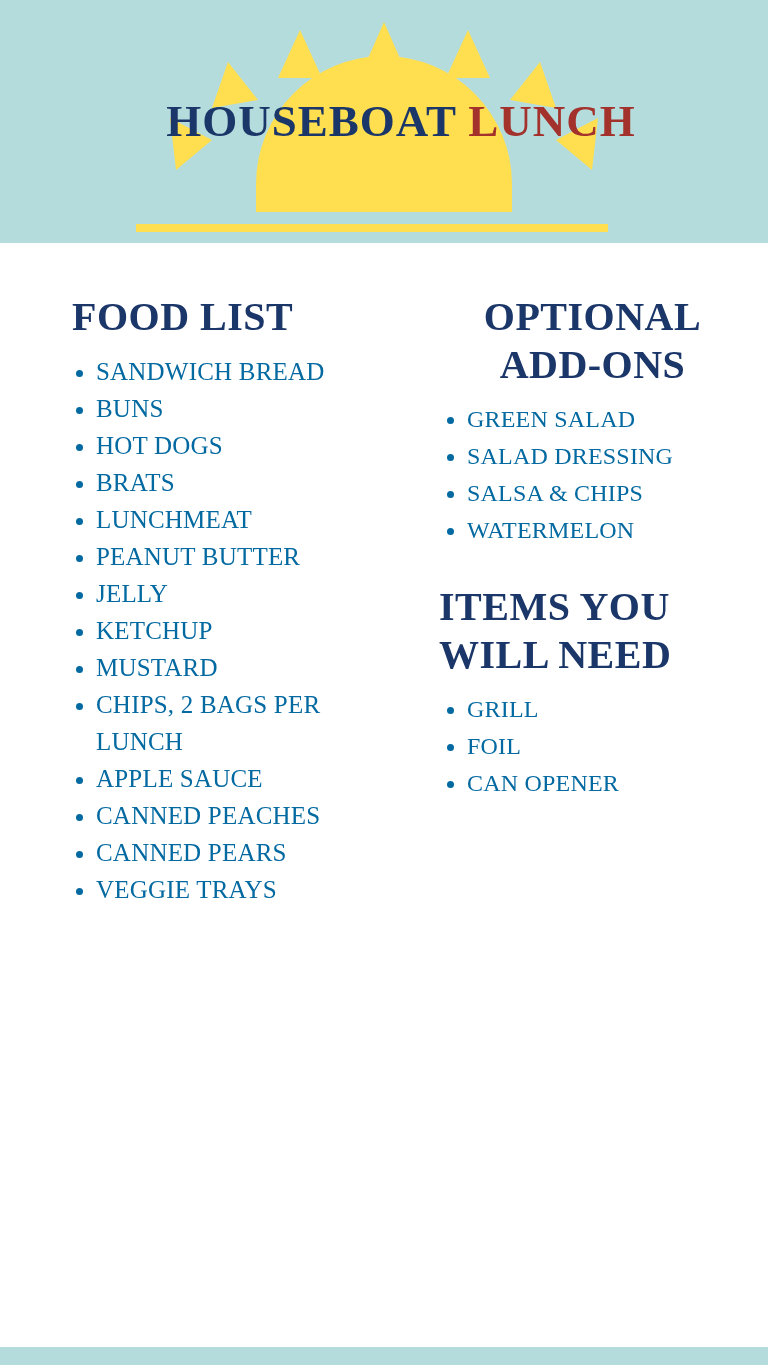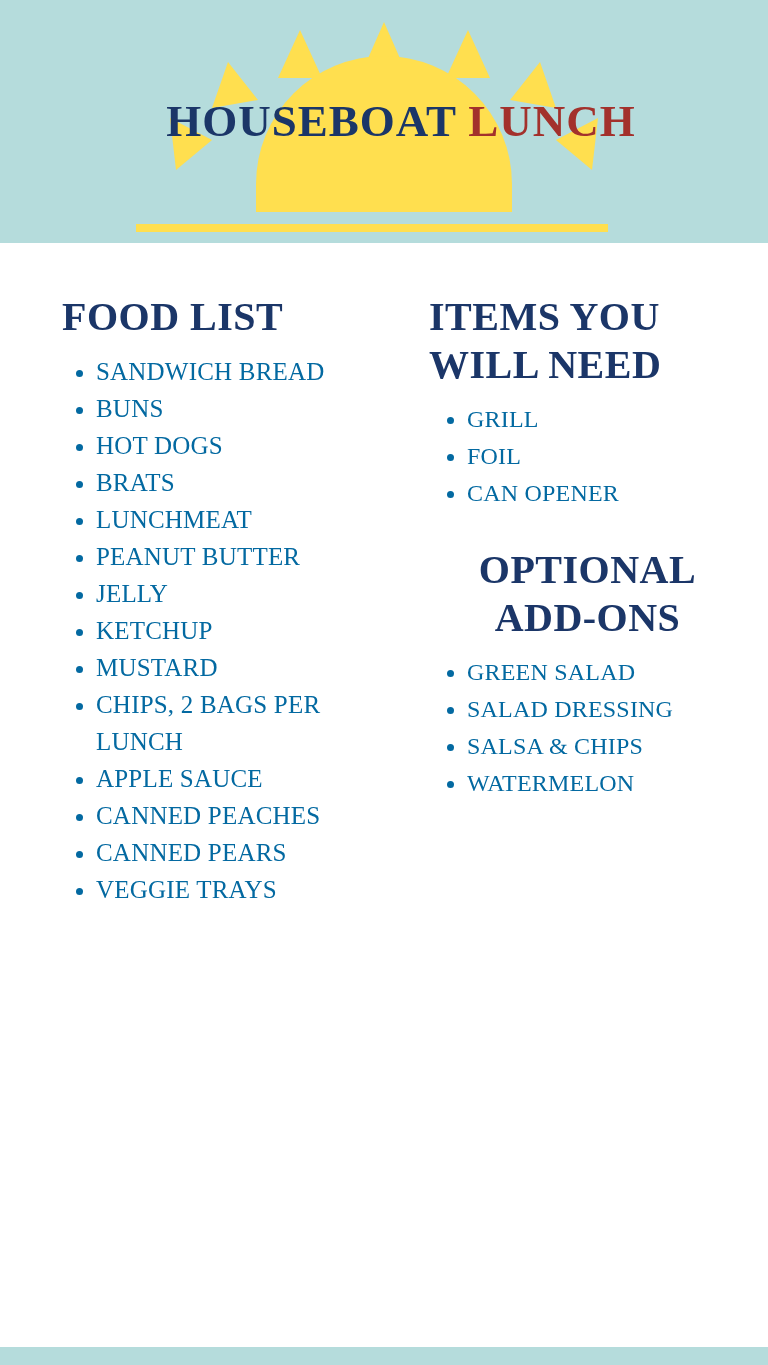--- a/index.html
+++ b/index.html
@@ -88,21 +88,21 @@
   }
 
   .section-heading {
     font-family: "Liberation Serif", serif;
     font-weight: bold;
     font-size: 40px;
     line-height: 48px;
     color: #1b3668;
     text-transform: uppercase;
     letter-spacing: 0.5px;
-    margin: 0 0 12px 6px;
+    margin: 0 0 12px 16px;
   }
   .section-heading.centered {
     text-align: center;
     padding-right: 22px;
   }
   .section-block + .section-block {
     margin-top: 34px;
   }
 
   ul.items {
@@ -186,36 +186,36 @@
           <li>Apple Sauce</li>
           <li>Canned Peaches</li>
           <li>Canned Pears</li>
           <li>Veggie Trays</li>
         </ul>
       </div>
     </div>
 
     <div class="col col-right">
       <div class="section-block">
-        <h2 class="section-heading">Items You Will Need</h2>
-        <ul class="items">
-          <li>Grill</li>
-          <li>Foil</li>
-          <li>Can Opener</li>
-        </ul>
-      </div>
-
-      <div class="section-block">
         <h2 class="section-heading centered">Optional Add-Ons</h2>
         <ul class="items">
           <li>Green Salad</li>
           <li>Salad Dressing</li>
           <li>Salsa &amp; Chips</li>
           <li>Watermelon</li>
         </ul>
       </div>
+
+      <div class="section-block">
+        <h2 class="section-heading">Items You Will Need</h2>
+        <ul class="items">
+          <li>Grill</li>
+          <li>Foil</li>
+          <li>Can Opener</li>
+        </ul>
+      </div>
     </div>
 
   </div>
 
   <div class="footer-strip"></div>
 
 </div>
 
 </body></html>

